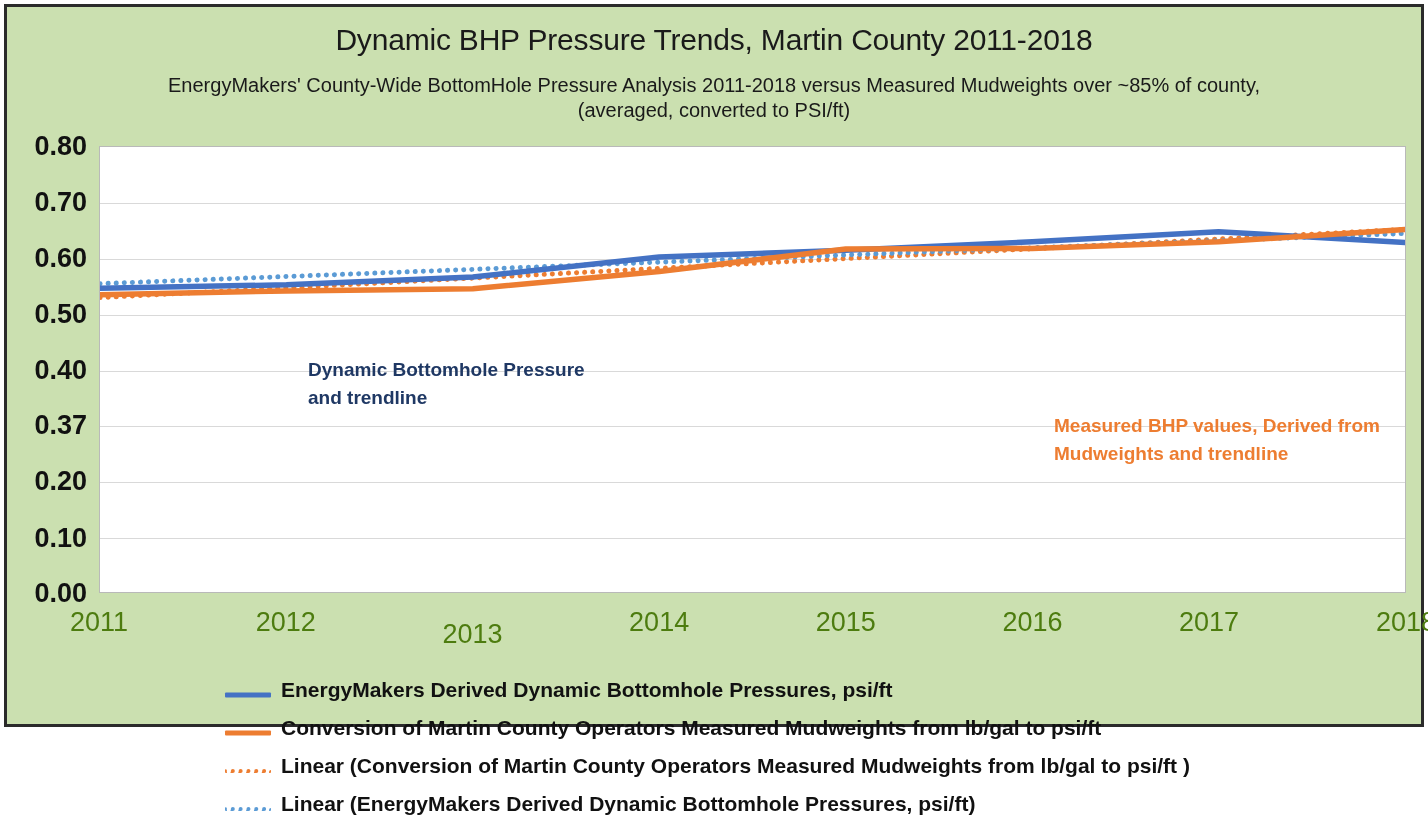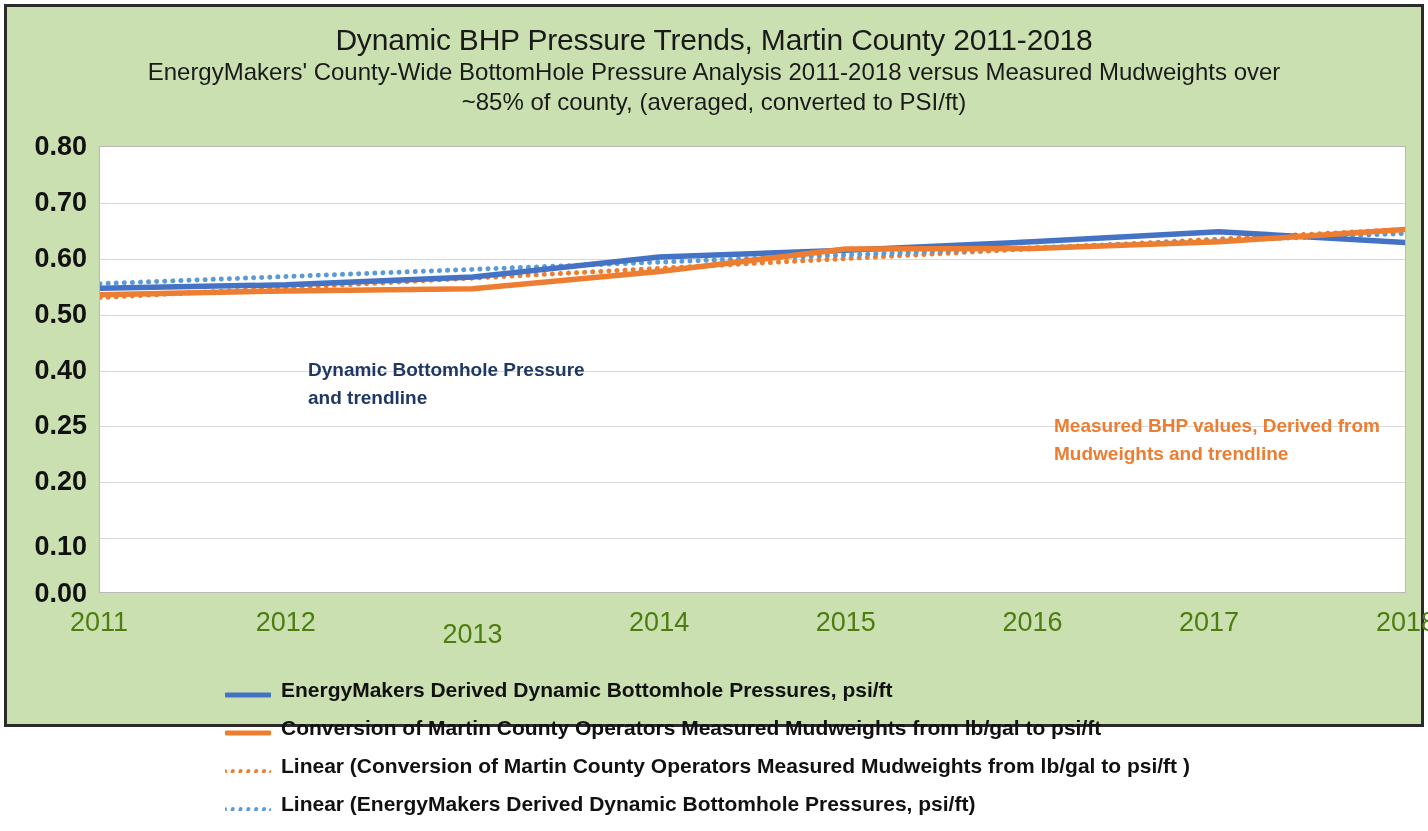--- a/index.html
+++ b/index.html
@@ -27,24 +27,24 @@
     text-align: center;
     pointer-events: none;
   }
   #chart-title {
     font-size: 30px;
     color: #1a1a1a;
     line-height: 1.12;
     letter-spacing: -0.2px;
   }
   #chart-subtitle {
-    font-size: 24px;
+    font-size: 20px;
     color: #1a1a1a;
     line-height: 1.25;
-    margin-top: 0;
+    margin-top: 16px;
     padding: 0 120px;
   }
 
   
   #plot-area {
     position: absolute;
     left: 92px; top: 139px;
     width: 1307px; height: 447px;
     background: #ffffff;
     border: 1px solid #b9b9b9;
@@ -150,23 +150,23 @@
     <div id="chart-title">Dynamic BHP Pressure Trends, Martin County 2011-2018</div>
     <div id="chart-subtitle">EnergyMakers' County-Wide BottomHole Pressure Analysis 2011-2018 versus Measured Mudweights over ~85% of county, (averaged, converted to PSI/ft)</div>
   </div>
 
   <div id="y-axis-labels">
       <div class="y-tick" style="top: 0px;">0.80</div>
       <div class="y-tick" style="top: 55.875px;">0.70</div>
       <div class="y-tick" style="top: 111.75px;">0.60</div>
       <div class="y-tick" style="top: 167.625px;">0.50</div>
       <div class="y-tick" style="top: 223.5px;">0.40</div>
-      <div class="y-tick" style="top: 279.375px;">0.25</div>
+      <div class="y-tick" style="top: 279.375px;">0.37</div>
       <div class="y-tick" style="top: 335.25px;">0.20</div>
-      <div class="y-tick" style="top: 400px; margin-left: 24px;">0.10</div>
+      <div class="y-tick" style="top: 392px; margin-left: 24px;">0.10</div>
       <div class="y-tick" style="top: 447px;">0.00</div>
     </div>
 
   <div id="plot-area">
     <div id="gridlines">
         <div class="gridline" style="top: 55.875px; background: rgb(217, 217, 217);"></div>
         <div class="gridline" style="top: 111.75px; background: rgb(217, 217, 217);"></div>
         <div class="gridline" style="top: 167.625px; background: rgb(217, 217, 217);"></div>
         <div class="gridline" style="top: 223.5px; background: rgb(217, 217, 217);"></div>
         <div class="gridline" style="top: 279.375px; background: rgb(217, 217, 217);"></div>

